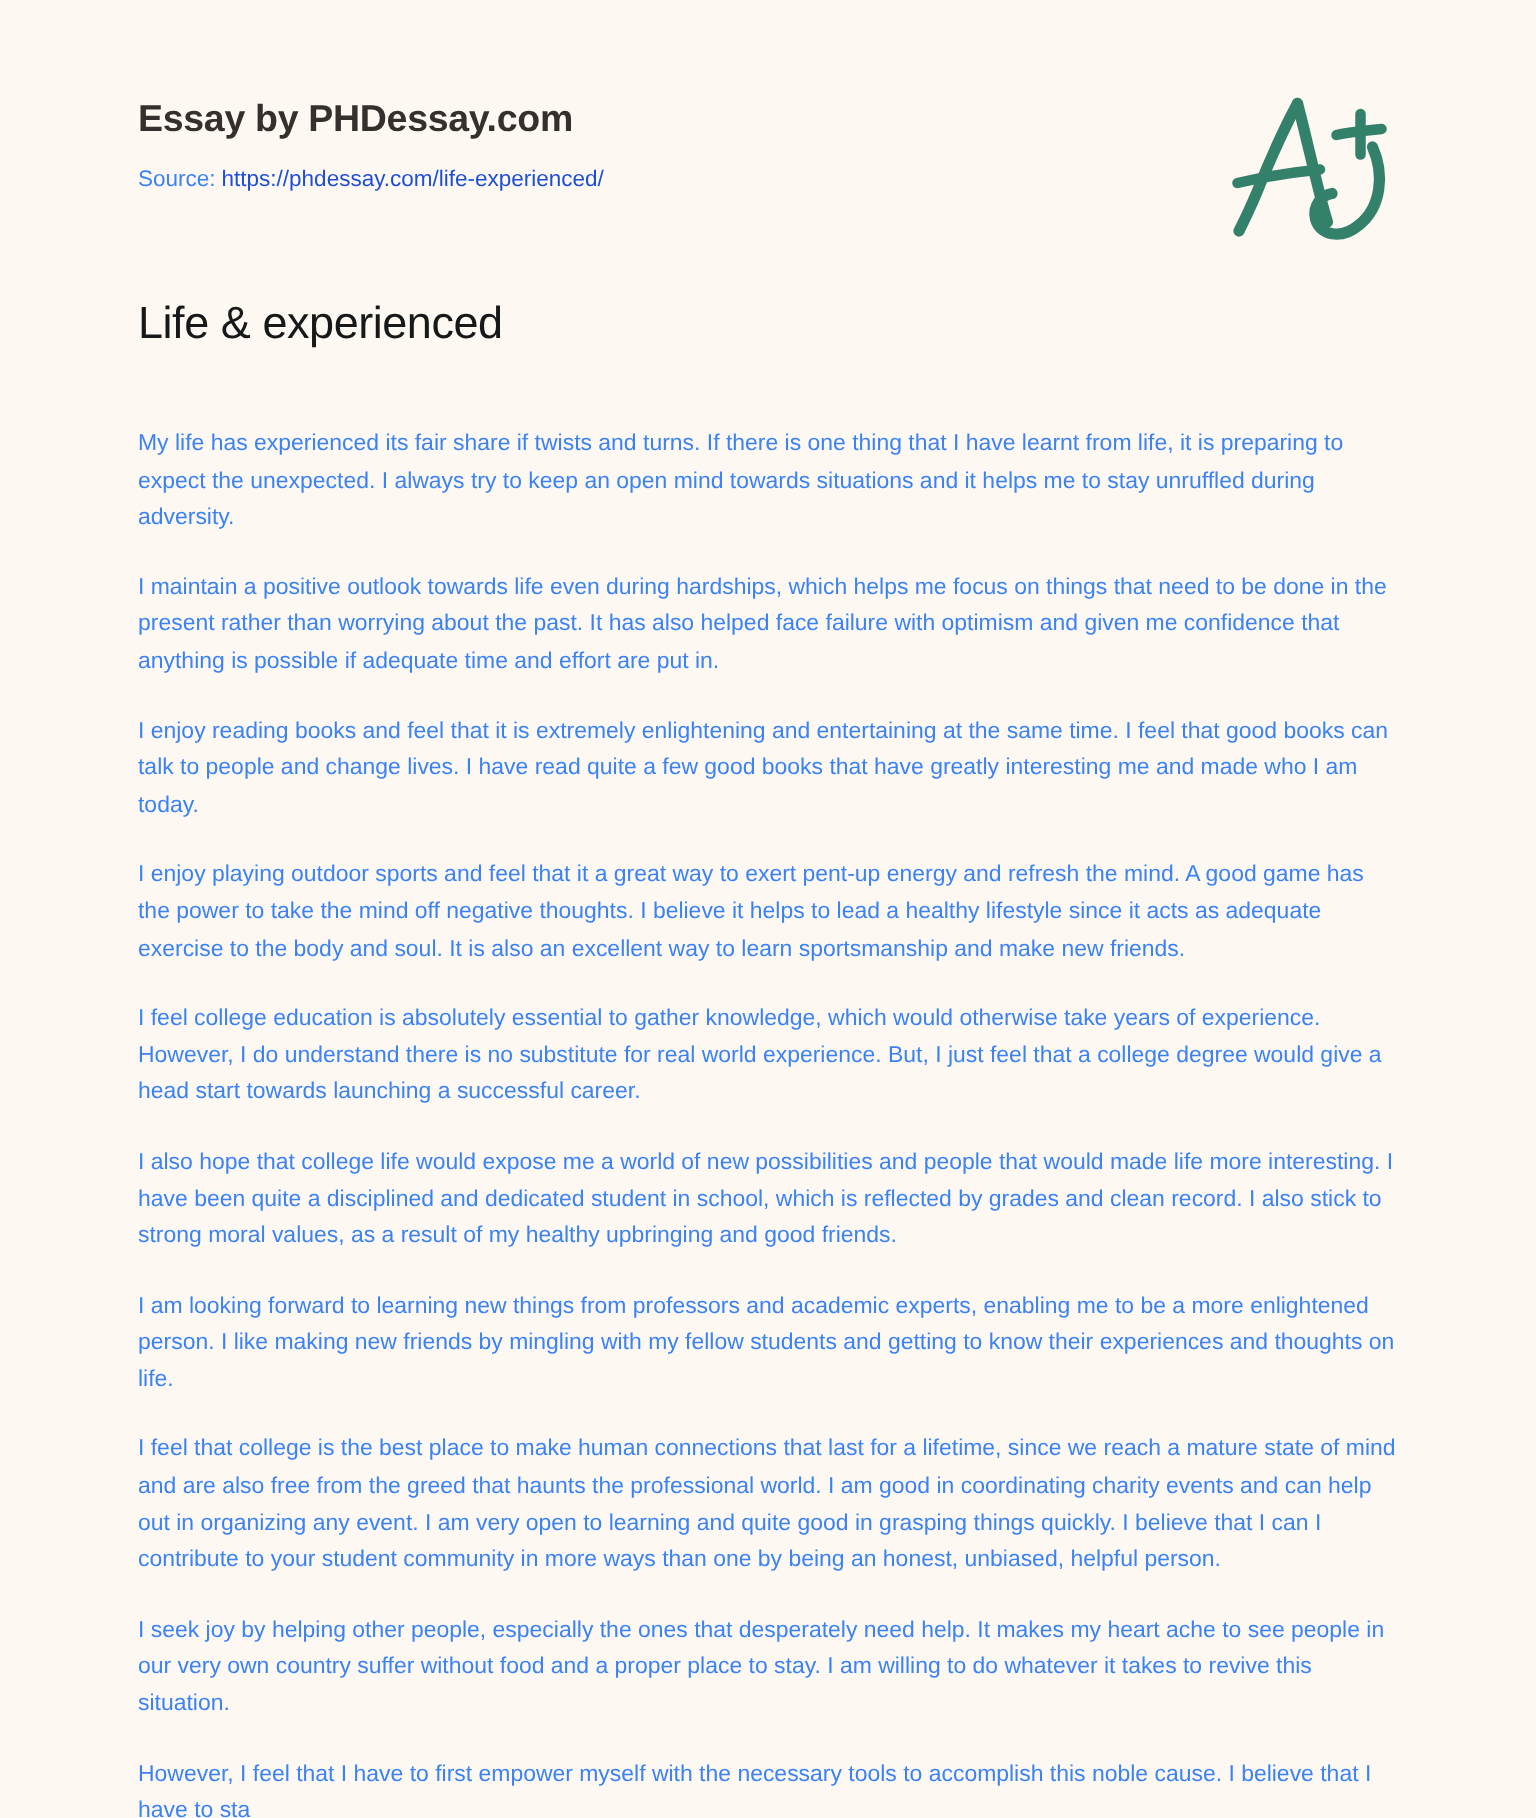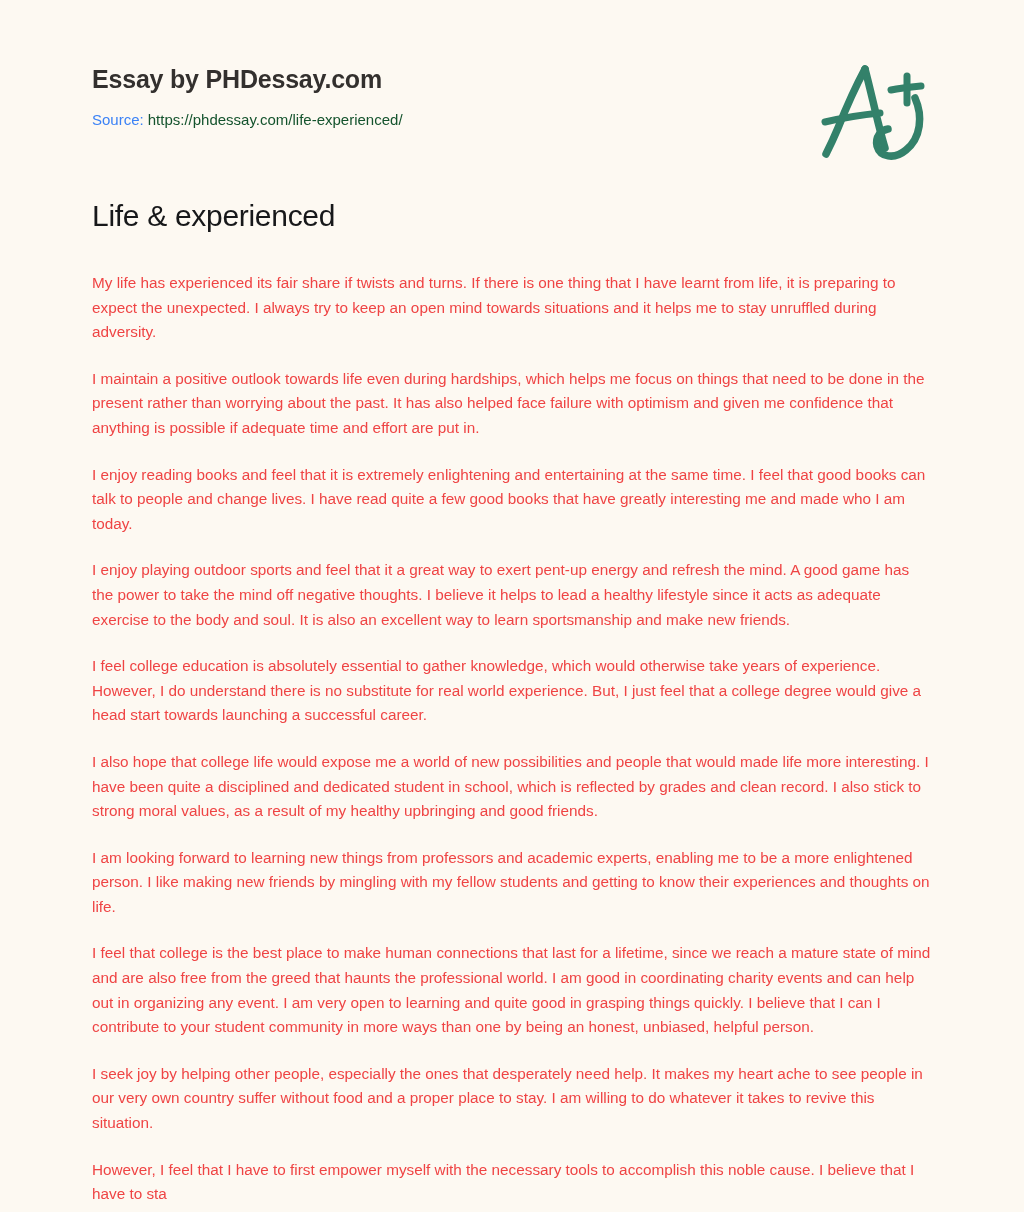--- a/index.html
+++ b/index.html
@@ -47,21 +47,21 @@
     margin-top: 16px;
     font-size: 15px;
     line-height: 20px;
     color: #8a8682;
     white-space: nowrap;
   }
   .source-label {
     color: #3b82f6;
   }
   .source-url {
-    color: #14532d;
+    color: #1d4ed8;
     text-decoration: none;
     margin-left: 4px;
   }
 
   
   .logo {
     position: absolute;
     left: 808px;
     top: 56px;
     width: 124px;
@@ -78,28 +78,28 @@
     position: absolute;
     left: 92px;
     top: 196px;
     width: 842px;
   }
   .essay-title {
     font-size: 30px;
     font-weight: normal;
     color: #17181a;
     line-height: 40px;
-    margin: 0 0 35px 0;
+    margin: 0 0 48px 0;
     letter-spacing: -0.3px;
   }
   .essay-body p {
     margin: 0 0 22px 0;
     font-size: 15.3px;
     line-height: 24.6px;
-    color: #ef4444;
+    color: #3b82f6;
     text-align: left;
   }
   .essay-body p:last-child {
     margin-bottom: 0;
   }
 </style>
 </head>
 <body>
 
 <div class="page">

